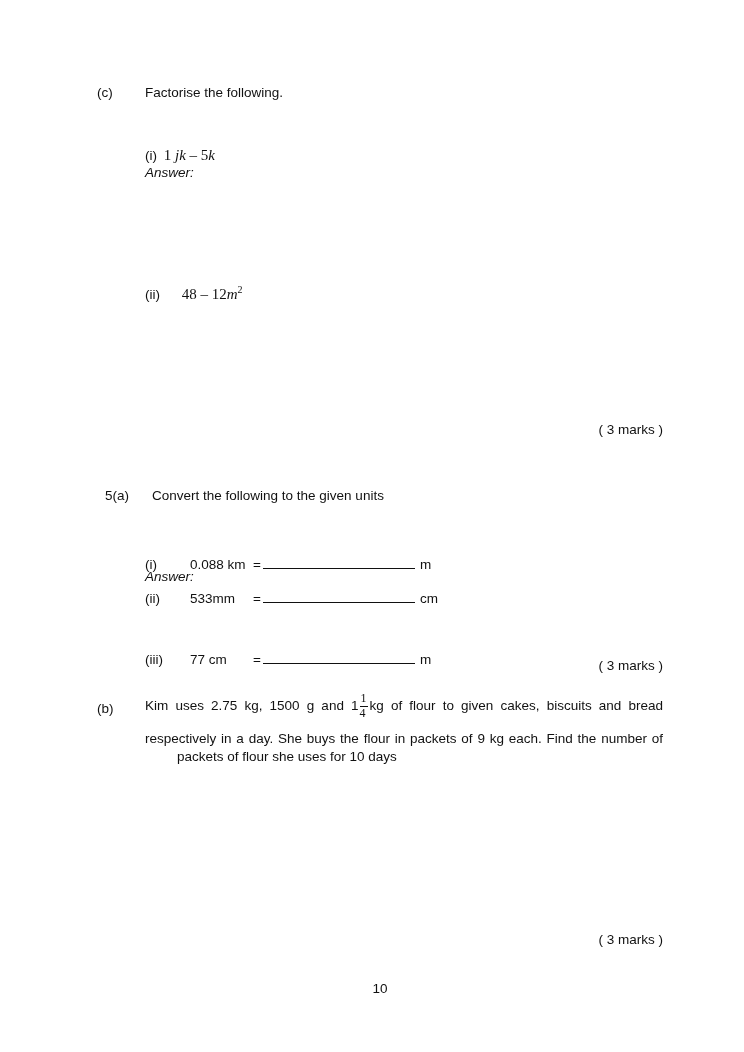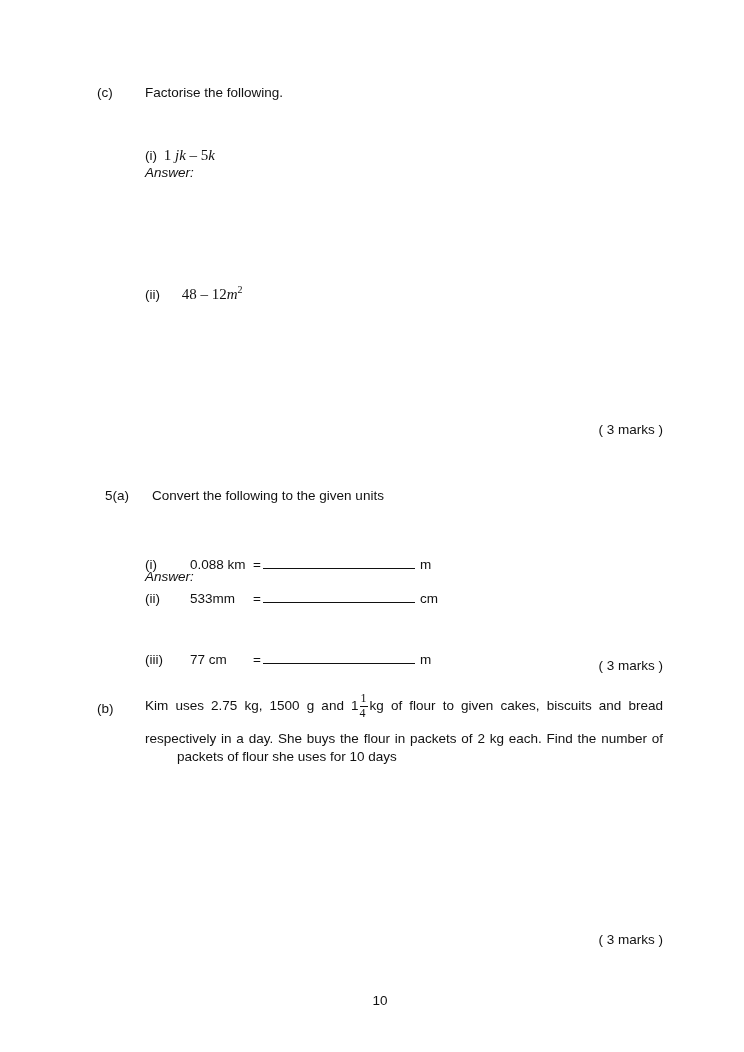--- a/index.html
+++ b/index.html
@@ -76,21 +76,20 @@
     display: block;
     border-bottom: 1px solid #111111;
     padding: 0 1px;
   }
   .frac-den { display: block; }
   .page-number {
     position: absolute;
     left: 97px;
     width: 566px;
     text-align: center;
-    margin-top: 12px;
   }
 </style>
 </head>
 <body>
 
 <div class="page">
 
   <div class="abs" style="left:97px; top:84px;">(c)</div>
   <div class="abs" style="left:145px; top:84px;">Factorise the following.</div>
   <div class="abs italic" style="left:145px; top:117px;">Answer:</div>
@@ -134,20 +133,20 @@
     <span class="conv-blank"></span>
     <span class="conv-unit">m</span>
   </div>
 
   <div class="marks" style="top:657px;">( 3 marks )</div>
 
   <div class="abs" style="left:97px; top:700px;">(b)</div>
 
   <div class="pline just" style="top:692px;"><span>Kim uses 2.75 kg, 1500 g and 1</span><span class="frac"><span class="frac-num">1</span><span class="frac-den">4</span></span><span>kg of flour to given cakes, biscuits and bread</span></div>
 
-  <div class="pline just" style="top:730px;">respectively in a day. She buys the flour in packets of 2 kg each. Find the number of</div>
+  <div class="pline just" style="top:730px;">respectively in a day. She buys the flour in packets of 9 kg each. Find the number of</div>
   <div class="pline" style="top:748px;margin-left:32px;">packets of flour she uses for 10 days</div>
 
   <div class="marks" style="top:931px;">( 3 marks )</div>
 
   <div class="page-number" style="top:980px;">10</div>
 
 </div>
 
 </body></html>

